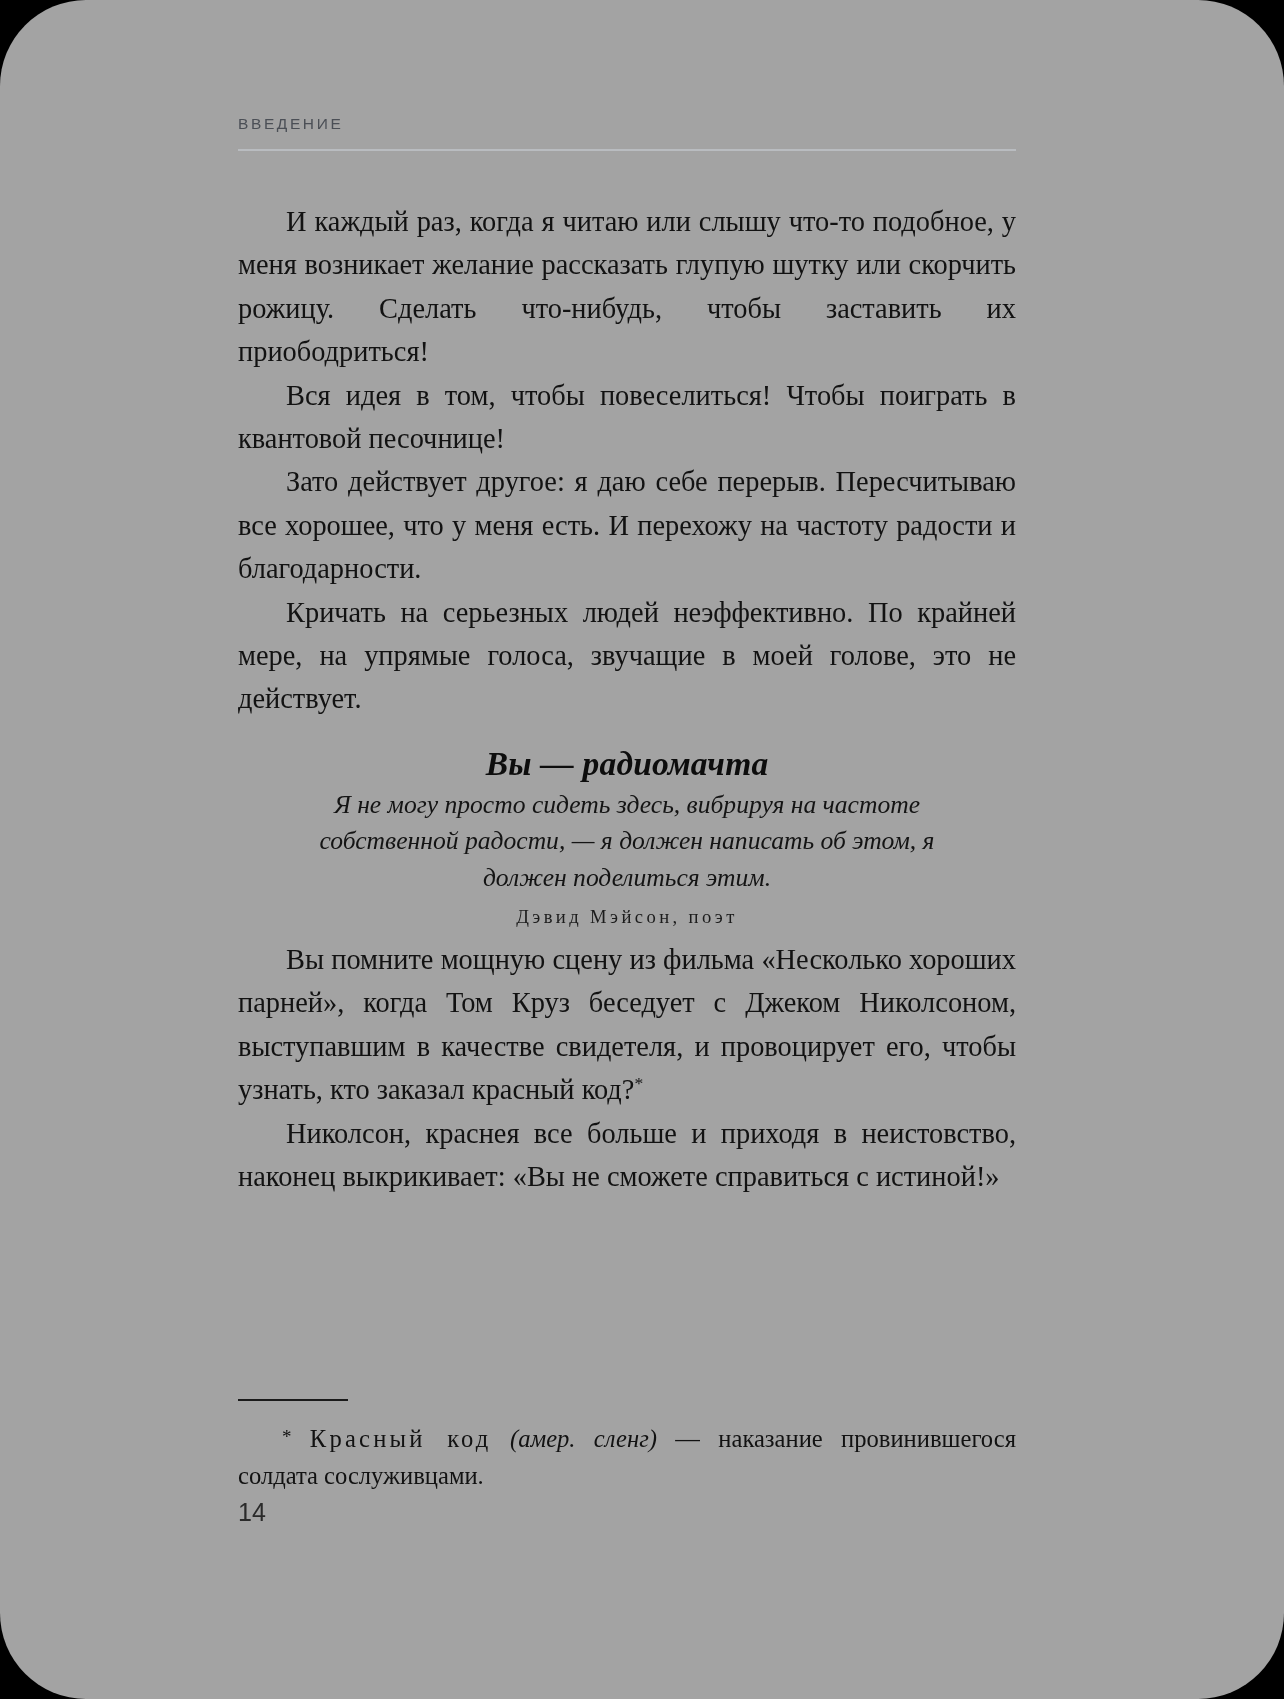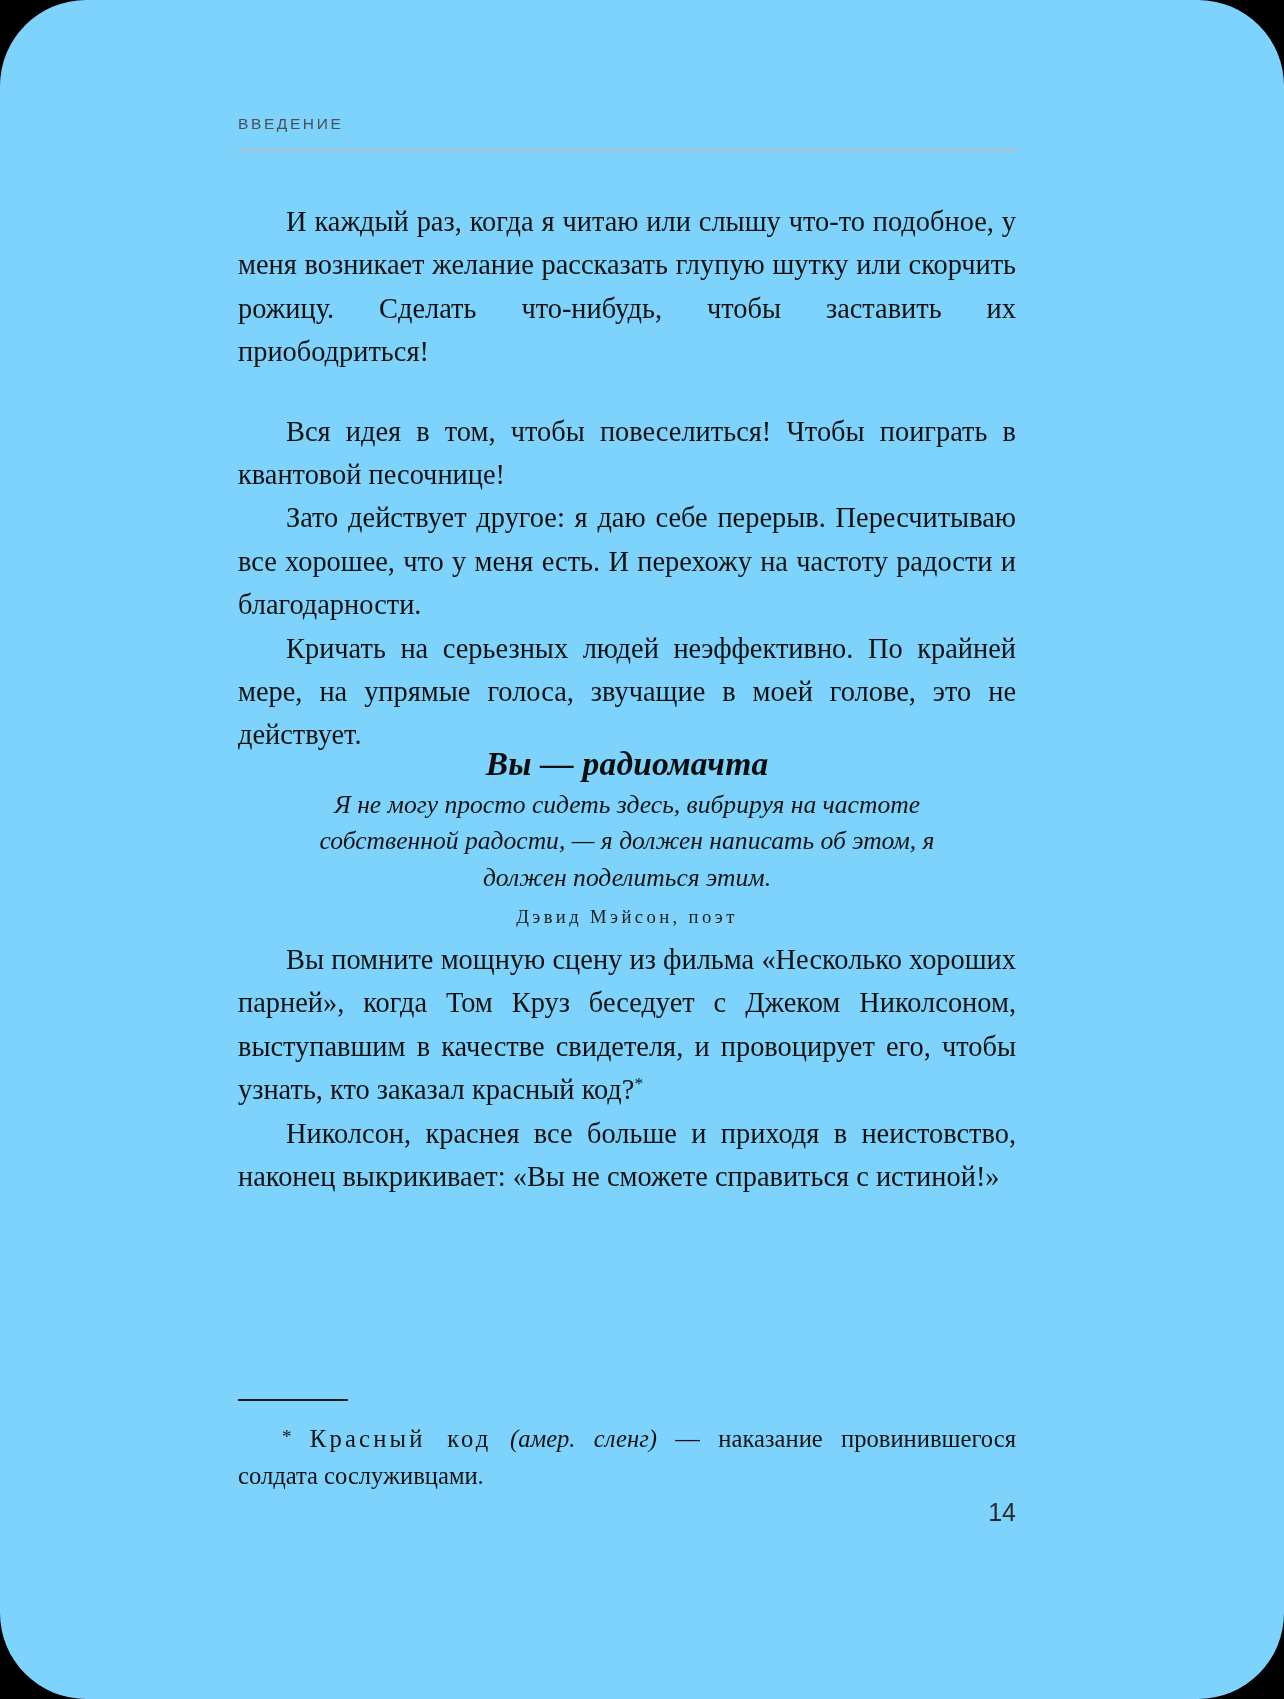--- a/index.html
+++ b/index.html
@@ -13,21 +13,21 @@
     overflow: hidden;
     font-family: "Liberation Serif", "DejaVu Serif", serif;
   }
 
   .page {
     position: absolute;
     left: 0;
     top: 0;
     width: 1284px;
     height: 1699px;
-    background: #7dd3fc;
+    background: #a3a3a3;
     border-radius: 86px;
     overflow: hidden;
     box-sizing: border-box;
   }
 
   .content {
     position: absolute;
     left: 238px;
     top: 0;
     width: 778px;
@@ -69,21 +69,20 @@
     text-justify: inter-word;
     -webkit-hyphens: manual;
     hyphens: manual;
   }
   .body-block p {
     margin: 0;
     text-indent: 48px;
   }
   .body-block p.last-line-left {
     text-align-last: left;
-    margin-top: 36px;
   }
 
   #block-one { top: 200px; }
   #block-two { top: 938px; }
 
   
   .section-heading {
     position: absolute;
     left: 0;
     top: 716px;
@@ -156,21 +155,21 @@
   .fn-gloss {
     font-style: italic;
   }
 
   
   .folio {
     position: absolute;
     left: 0;
     top: 1500px;
     width: 778px;
-    text-align: right;
+    text-align: left;
     font-family: "Liberation Sans", "DejaVu Sans", sans-serif;
     font-size: 25px;
     color: #2a2a2a;
     line-height: 1;
   }
 
   sup.note-ref {
     font-size: 0.62em;
     vertical-align: super;
     line-height: 0;

